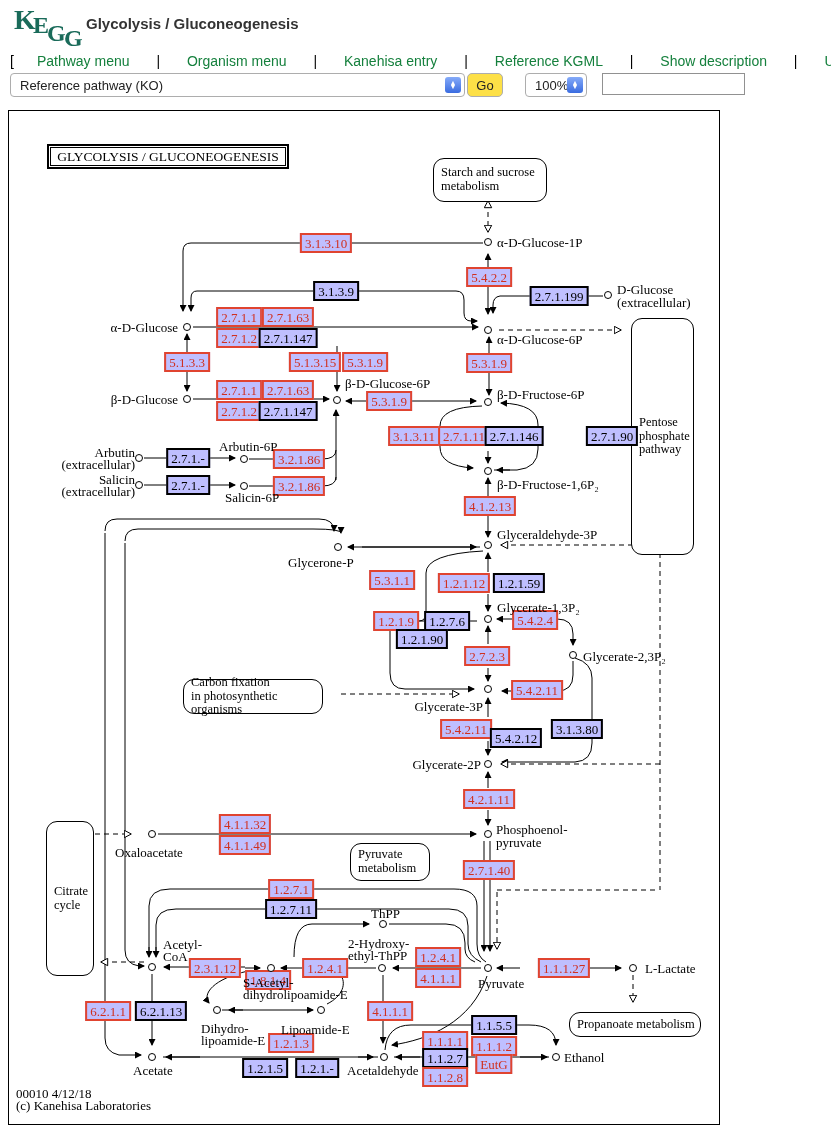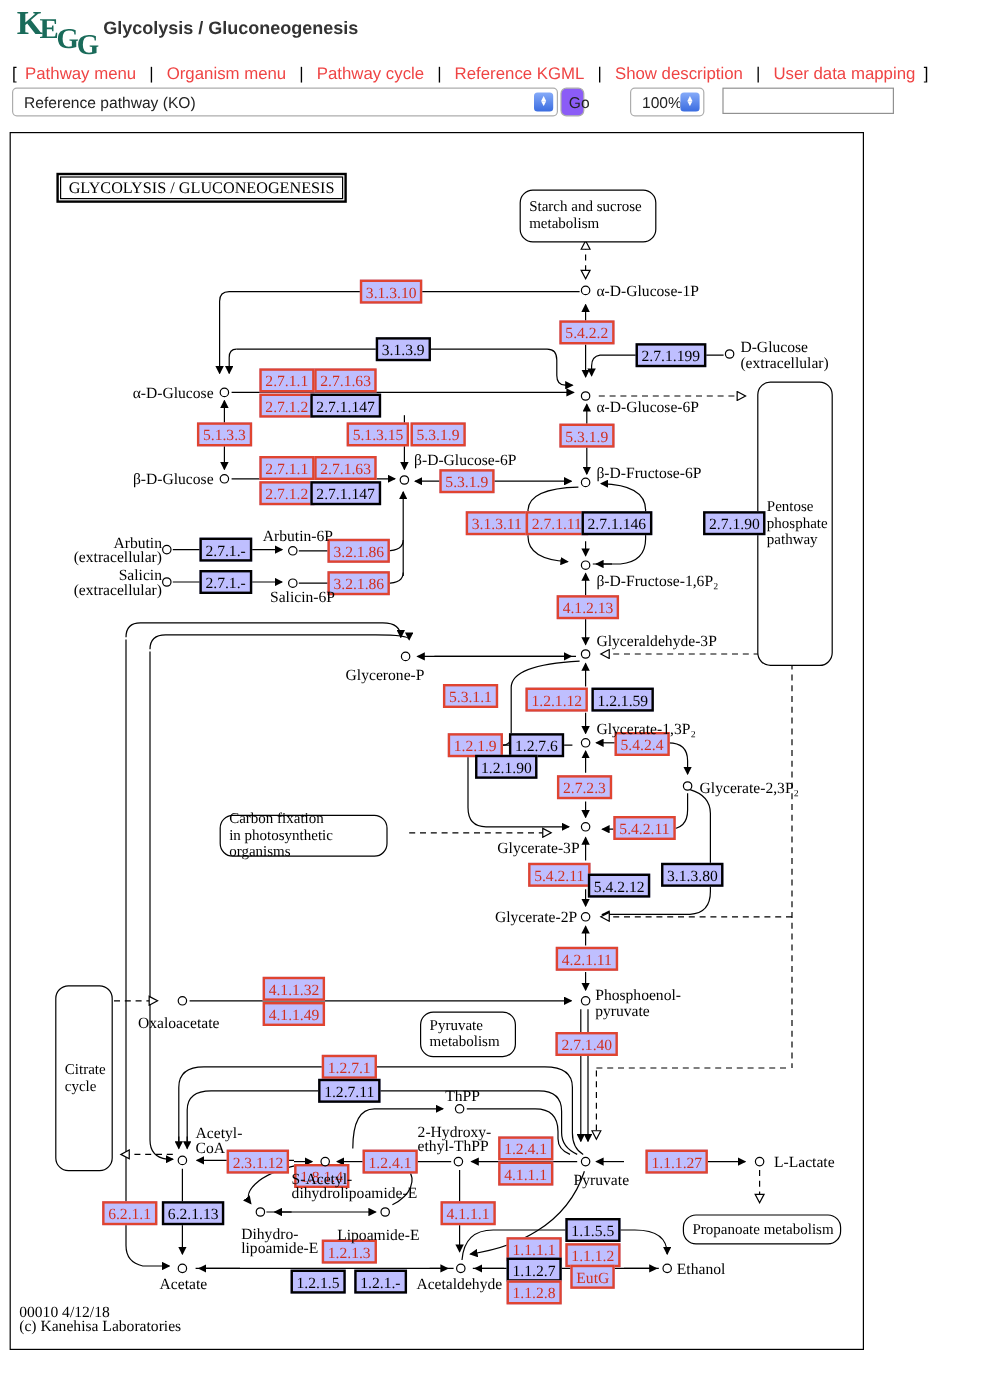--- a/index.html
+++ b/index.html
@@ -10,35 +10,35 @@
   .logo{position:absolute;left:12px;top:6px;width:70px;height:46px;
         color:#1a6b5a;font-family:"Liberation Serif",serif;font-weight:bold;}
   .logo span{position:absolute;line-height:1;}
   .lg0{left:2px;top:0;font-size:28px;}
   .lg1{left:21px;top:7px;font-size:24px;}
   .lg2{left:35px;top:15px;font-size:24px;}
   .lg3{left:52px;top:20px;font-size:24px;}
   .hdr-title{position:absolute;left:86px;top:15px;font-size:15px;font-weight:bold;color:#333;}
 
   .menu{position:absolute;left:10px;top:53px;font-size:14px;color:#000;white-space:nowrap;}
-  .menu a{color:#ef4444;text-decoration:none;margin:0 7px;cursor:pointer;}
+  .menu a{color:#15803d;text-decoration:none;margin:0 23px;cursor:pointer;}
   .menu .sep{color:#000;}
 
   
   .fselect{position:absolute;height:22px;border:1px solid #adadad;border-radius:4px;
            background:#fff;font-size:13px;color:#222;display:flex;align-items:center;
            box-sizing:content-box;cursor:default;}
   .fselect .txt{flex:1;padding-left:9px;white-space:nowrap;overflow:hidden;}
   .stepper{width:16px;height:16px;margin-right:3px;border-radius:3px;flex:0 0 16px;
            background:linear-gradient(#86abf9,#3a6ce0);color:#fff;display:flex;
            flex-direction:column;align-items:center;justify-content:center;
            font-size:7px;line-height:0.6;}
   #sel-pathway{left:10px;top:73px;width:453px;}
-  #btn-go{position:absolute;left:467px;top:73px;width:20px;height:24px;border:1px solid #adadad;
-          border-radius:5px;background:#8b5cf6;font-size:13px;color:#222;font-family:inherit;}
+  #btn-go{position:absolute;left:467px;top:73px;width:36px;height:24px;border:1px solid #adadad;
+          border-radius:5px;background:#fde047;font-size:13px;color:#222;font-family:inherit;}
   #sel-zoom{left:525px;top:73px;width:60px;}
   #searchbox{position:absolute;left:602px;top:73px;width:143px;height:22px;border:1px solid #919191;
              font-size:13px;padding:0 4px;box-sizing:border-box;}
 
   
   .map-border{position:absolute;left:8px;top:110px;width:710px;height:1013px;border:1px solid #000;}
   svg.wires{position:absolute;left:0;top:0;}
   #map{position:absolute;left:0;top:0;width:831px;height:1146px;}
 
   .mtitle{position:absolute;left:47px;top:144px;width:242px;height:25px;border:2px solid #000;box-sizing:border-box;}
@@ -69,21 +69,21 @@
 
 <div class="logo">
   <span class="lg0">K</span>
   <span class="lg1">E</span>
   <span class="lg2">G</span>
   <span class="lg3">G</span>
 </div>
 <div class="hdr-title">Glycolysis / Gluconeogenesis</div>
 
 <nav class="menu">
-  <span class="sep">[</span><span id="menu-items"><a>Pathway menu</a><span class="sep"> | </span><a>Organism menu</a><span class="sep"> | </span><a>Pathway cycle</a><span class="sep"> | </span><a>Reference KGML</a><span class="sep"> | </span><a>Show description</a><span class="sep"> | </span><a>User data mapping</a></span><span class="sep">]</span>
+  <span class="sep">[</span><span id="menu-items"><a>Pathway menu</a><span class="sep"> | </span><a>Organism menu</a><span class="sep"> | </span><a>Kanehisa entry</a><span class="sep"> | </span><a>Reference KGML</a><span class="sep"> | </span><a>Show description</a><span class="sep"> | </span><a>User data mapping</a></span><span class="sep">]</span>
 </nav>
 
 <div class="fselect" id="sel-pathway">
   <span class="txt">Reference pathway (KO)</span>
   <span class="stepper">
       <span>▲</span>
       <span>▼</span>
     </span>
 </div>
 <button id="btn-go">Go</button>

